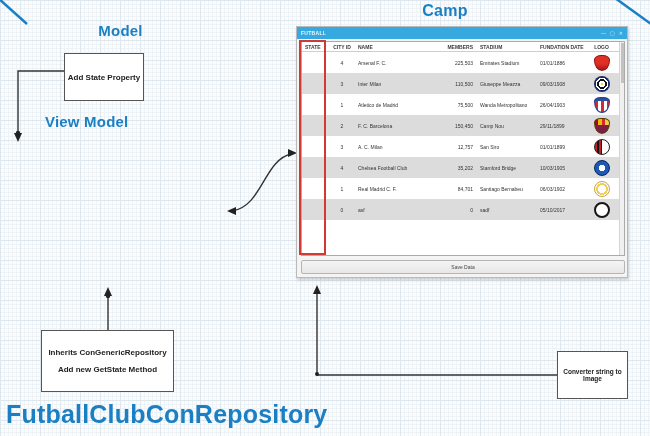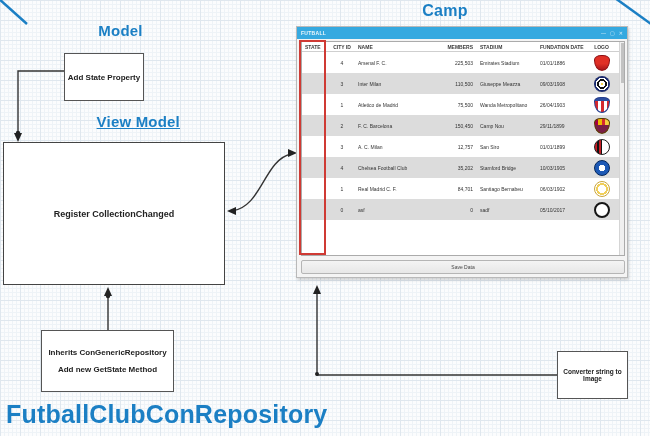--- a/index.html
+++ b/index.html
@@ -13,21 +13,21 @@
       linear-gradient(#dfe7ee 1px, transparent 1px),
       linear-gradient(90deg, #dfe7ee 1px, transparent 1px),
       linear-gradient(#eef3f7 1px, transparent 1px),
       linear-gradient(90deg, #eef3f7 1px, transparent 1px);
     background-size:20px 20px,20px 20px,4px 4px,4px 4px;
   }
 
   .heading{ position:absolute; color:#1b7fc4; font-weight:bold; letter-spacing:.2px; }
   #model-heading{ left:62px; top:22px; width:90px; text-align:center; font-size:15px;padding-left:27px; }
   #view-heading{ left:395px; top:2px; width:100px; text-align:center; font-size:16px; }
-  #viewmodel-heading{ left:45px; top:113px; width:135px; text-align:right; font-size:15px;text-decoration:underline; }
+  #viewmodel-heading{ left:45px; top:113px; width:135px; text-align:left; font-size:15px; }
   #converter-heading{ left:548px; top:327px; width:84px; text-align:right; font-size:15px; }
   #repository-heading{ left:6px; top:400px; font-size:25px; }
 
   .dbox{ position:absolute; background:#fff; border:1px solid #555; color:#222;
          display:flex; flex-direction:column; align-items:center; justify-content:center;
          text-align:center; font-weight:bold; }
   #model-box{ left:64px; top:46px; width:80px; height:48px; font-size:8px;margin-top:7px; }
   #viewmodel-box{ left:3px; top:142px; width:222px; height:143px; font-size:9px; border-color:#444; }
   #repository-box{ left:41px; top:330px; width:133px; height:62px; font-size:8px; gap:8px; }
   #converter-box{ left:557px; top:351px; width:71px; height:48px; font-size:6.5px; padding:2px; }
@@ -98,23 +98,20 @@
 <div class="canvas">
 
   <div class="heading" id="model-heading">Model</div>
   <div class="heading" id="view-heading">Camp</div>
   <div class="heading" id="viewmodel-heading">View Model</div>
   <div class="heading" id="repository-heading">FutballClubConRepository</div>
 
   <div class="dbox" id="model-box">
     <span>Add State Property</span>
   </div>
-  <div class="dbox" id="viewmodel-box">
-    <span>Register CollectionChanged</span>
-  </div>
   <div class="dbox" id="repository-box">
     <span>Inherits ConGenericRepository</span>
     <span>Add new GetState Method</span>
   </div>
   <div class="dbox" id="converter-box">
     <span>Converter string to Image</span>
   </div>
 
   <svg class="connectors">
 

